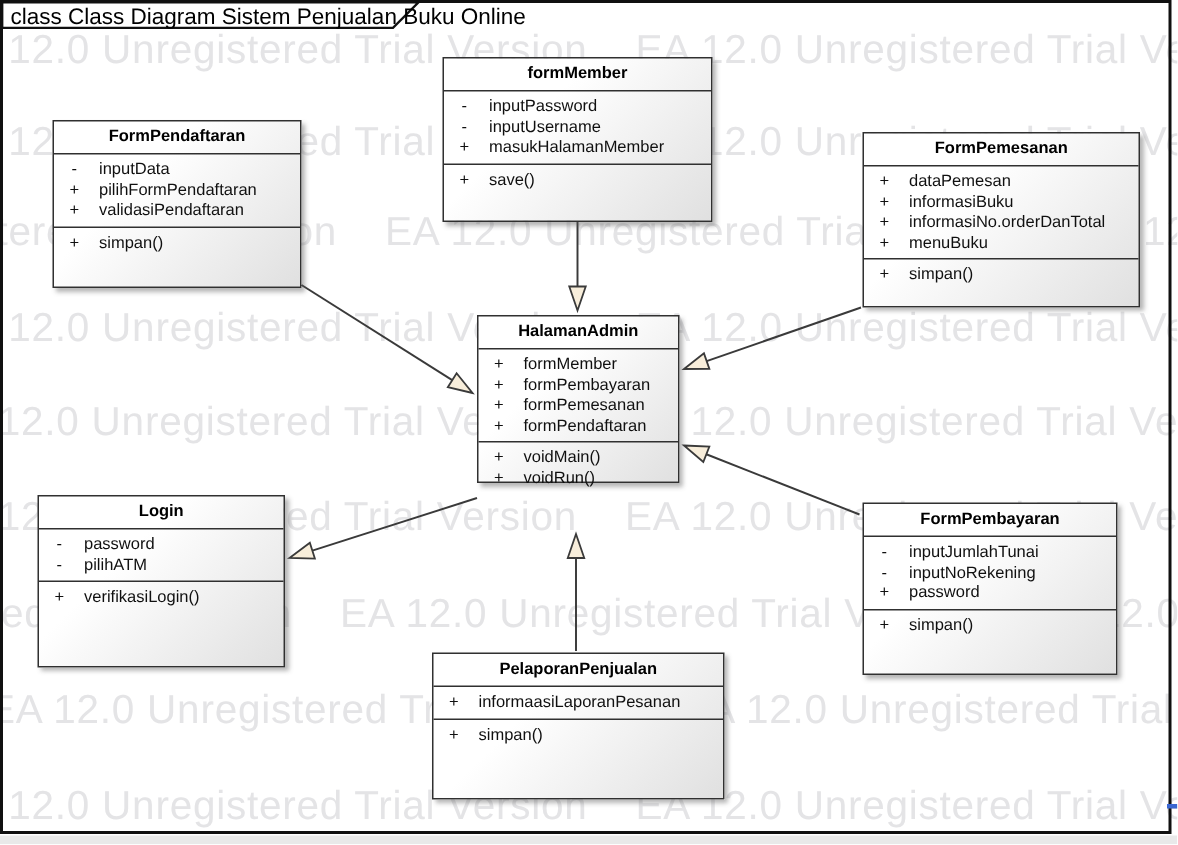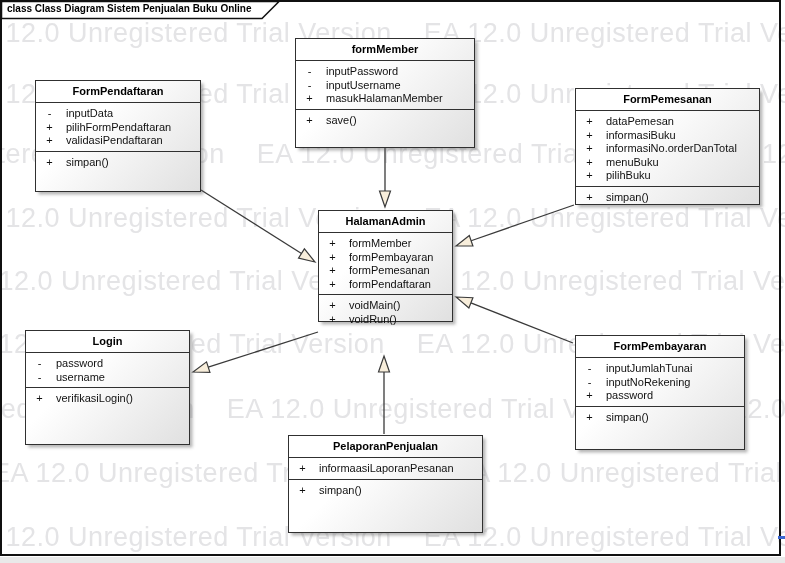--- a/index.html
+++ b/index.html
@@ -12,21 +12,21 @@
           font-family:"Liberation Sans",sans-serif;}
 
   
   #frame-border{position:absolute;left:0;top:0;width:781px;height:556px;
                 border:2px solid #101010;box-sizing:border-box;z-index:2;}
   #outside-bottom{position:absolute;left:0;top:557px;width:785px;height:6px;background:#e9e9e9;z-index:0;}
 
   
   #overlay{position:absolute;left:0;top:0;z-index:3;}
 
-  #frame-label{position:absolute;left:7px;top:3px;font-size:10px;font-weight:bold;
+  #frame-label{position:absolute;left:7px;top:3px;font-size:15px;font-weight:normal;
                color:#000;z-index:4;white-space:nowrap;}
 
   
   .uml-class{position:absolute;z-index:5;box-sizing:border-box;
              background:linear-gradient(135deg,#ffffff 35%,#e0e0e0 100%);
              border:1.5px solid #303030;border-radius:0;
              box-shadow:2.5px 2.5px 3px rgba(90,90,90,0.45);
              display:flex;flex-direction:column;}
   .uml-title{height:21px;line-height:21px;border-bottom:1.4px solid #303030;
              font-size:11px;font-weight:bold;text-align:center;color:#000;flex:0 0 auto;}
@@ -95,21 +95,20 @@
           <div class="member"><span class="vis">+</span><span class="mname">simpan()</span></div>
         </div>
       </div>
       <div class="uml-class" style="left: 575px; top: 88px; width: 185px; height: 117px;">
         <div class="uml-title">FormPemesanan</div>
         <div class="uml-attrs">
           <div class="member"><span class="vis">+</span><span class="mname">dataPemesan</span></div>
           <div class="member"><span class="vis">+</span><span class="mname">informasiBuku</span></div>
           <div class="member"><span class="vis">+</span><span class="mname">informasiNo.orderDanTotal</span></div>
           <div class="member"><span class="vis">+</span><span class="mname">menuBuku</span></div>
-          <div class="member"><span class="vis">+</span><span class="mname">pilihBuku</span></div>
         </div>
         <div class="uml-methods">
           <div class="member"><span class="vis">+</span><span class="mname">simpan()</span></div>
         </div>
       </div>
       <div class="uml-class" style="left: 318px; top: 210px; width: 135px; height: 112px;">
         <div class="uml-title">HalamanAdmin</div>
         <div class="uml-attrs">
           <div class="member"><span class="vis">+</span><span class="mname">formMember</span></div>
           <div class="member"><span class="vis">+</span><span class="mname">formPembayaran</span></div>
@@ -118,21 +117,21 @@
         </div>
         <div class="uml-methods">
           <div class="member"><span class="vis">+</span><span class="mname">voidMain()</span></div>
           <div class="member"><span class="vis">+</span><span class="mname">voidRun()</span></div>
         </div>
       </div>
       <div class="uml-class" style="left: 25px; top: 330px; width: 165px; height: 115px;">
         <div class="uml-title">Login</div>
         <div class="uml-attrs">
           <div class="member"><span class="vis">-</span><span class="mname">password</span></div>
-          <div class="member"><span class="vis">-</span><span class="mname">username</span></div>
+          <div class="member"><span class="vis">-</span><span class="mname">pilihATM</span></div>
         </div>
         <div class="uml-methods">
           <div class="member"><span class="vis">+</span><span class="mname">verifikasiLogin()</span></div>
         </div>
       </div>
       <div class="uml-class" style="left: 575px; top: 335px; width: 170px; height: 115px;">
         <div class="uml-title">FormPembayaran</div>
         <div class="uml-attrs">
           <div class="member"><span class="vis">-</span><span class="mname">inputJumlahTunai</span></div>
           <div class="member"><span class="vis">-</span><span class="mname">inputNoRekening</span></div>

